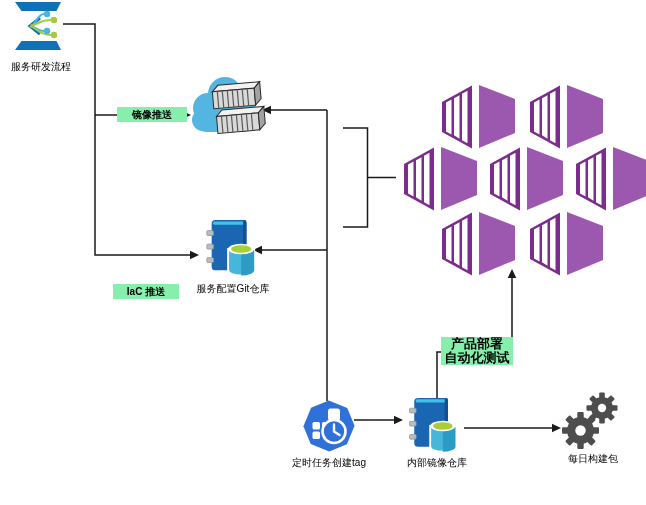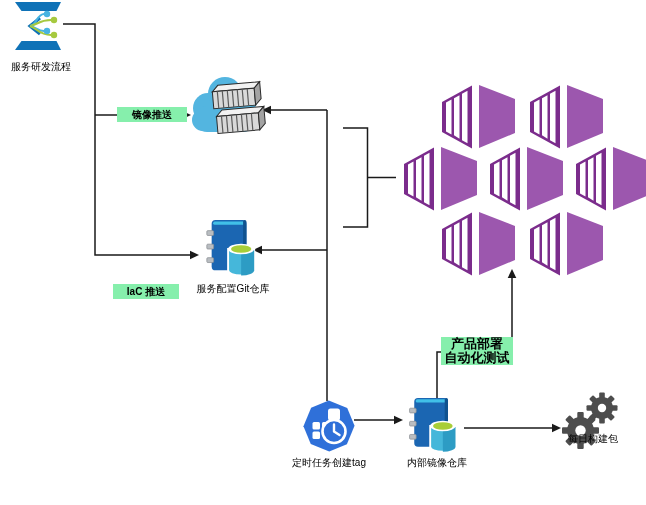--- a/index.html
+++ b/index.html
@@ -203,20 +203,20 @@
 
 
   <div class="lbl bg" style="left:113px;top:248px;width:62px;margin-top:36px;">IaC 推送</div>
 
   <div class="lbl" style="left:275px;top:455px;width:108px;">定时任务创建tag</div>
 
   <div class="lbl" style="left:175px;top:281px;width:116px;">服务配置Git仓库</div>
 
   <div class="lbl" style="left:398px;top:455px;width:78px;">内部镜像仓库</div>
 
-  <div class="lbl" style="left:553px;top:432px;width:80px;font-family:Liberation Mono, monospace;">每日构建包</div>
+  <div class="lbl" style="left:553px;top:451px;width:80px;">每日构建包</div>
 
   <div class="lbl bg two" style="left:441px;top:337px;width:68px;">
     <span>产品部署</span><br>
     <span>自动化测试</span>
   </div>
 
 </div>
 
 </body></html>

